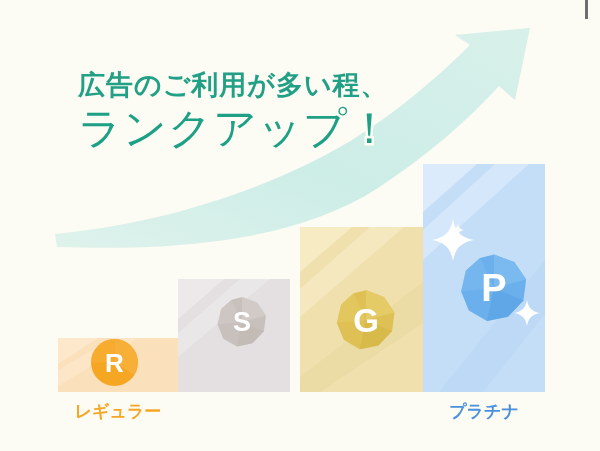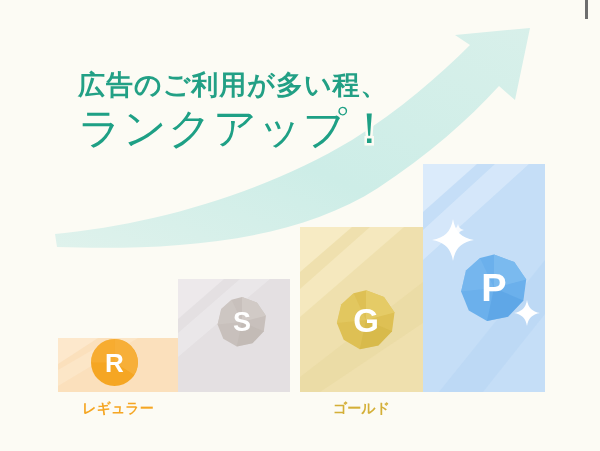--- a/index.html
+++ b/index.html
@@ -55,21 +55,21 @@
 
   .poly{position:absolute;left:0;top:0;width:100%;height:100%;}
 
   
   .sparkle{position:absolute;z-index:5;}
 
   
   .labels{position:absolute;left:0;top:400px;width:600px;height:30px;z-index:6;}
   .tier-label{
     position:absolute;top:0;text-align:center;
-    font-size:14px;font-weight:bold;letter-spacing:0px;white-space:nowrap;
+    font-size:17px;font-weight:bold;letter-spacing:0px;white-space:nowrap;
   }
   .lbl-regular {left:58px;width:120px;color:#F5A623;}
   .lbl-silver  {left:176px;width:116px;color:#A9A5A5;}
   .lbl-gold    {left:300px;width:123px;color:#D4AF37;}
   .lbl-platinum{left:423px;width:122px;color:#4A90DA;}
 
   
   .corner-mark{
     position:absolute;left:585px;top:0;width:3px;height:19px;
     background:#6E6E6E;z-index:9;
@@ -191,18 +191,18 @@
   </div>
 
   <div class="sparkle" style="left:452px;top:222px;width:12px;height:12px;opacity:.9;">
     <svg viewBox="0 0 40 40" width="12" height="12">
       <path d="M20,0 C22,12 28,18 40,20 C28,22 22,28 20,40 C18,28 12,22 0,20 C12,18 18,12 20,0 Z" fill="#FFFFFF"></path>
     </svg>
   </div>
 
   <div class="labels">
     <div class="tier-label lbl-regular">レギュラー</div>
-    <div class="tier-label lbl-gold">ゴールド</div>
+    <div class="tier-label lbl-platinum">プラチナ</div>
   </div>
 
   <div class="corner-mark"></div>
 
 </div>
 
 </body></html>

